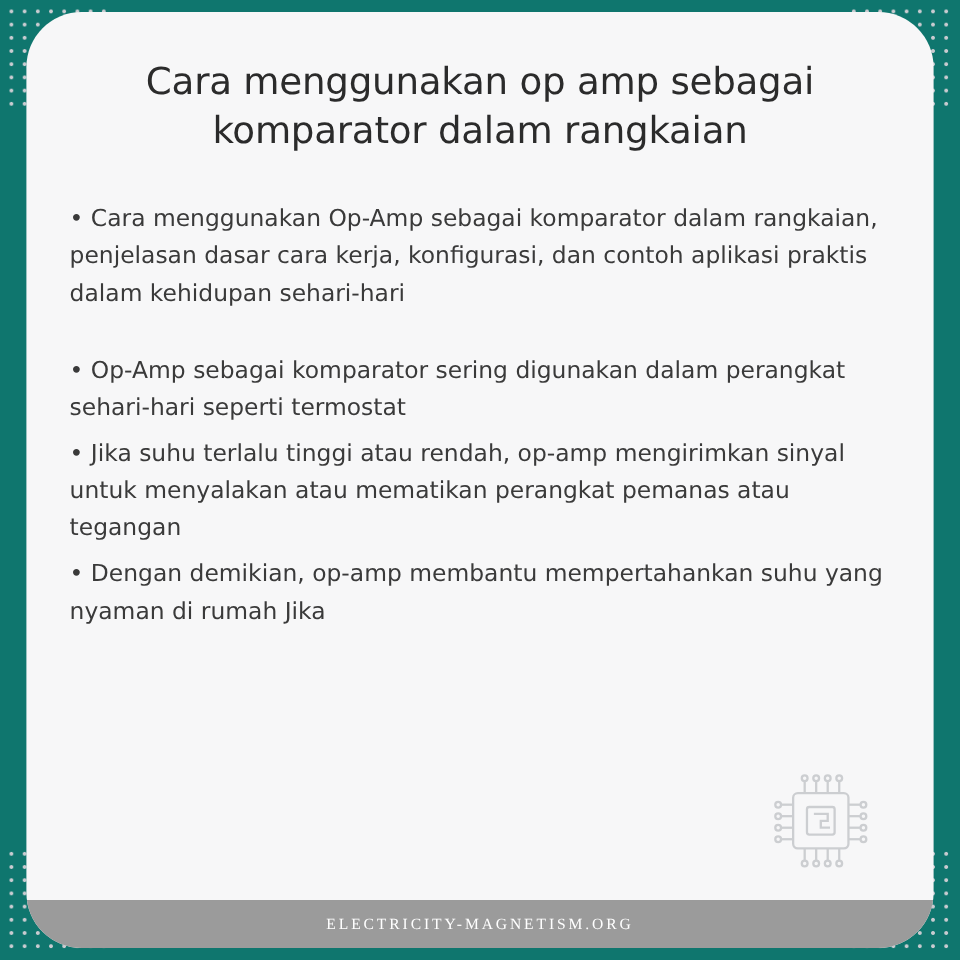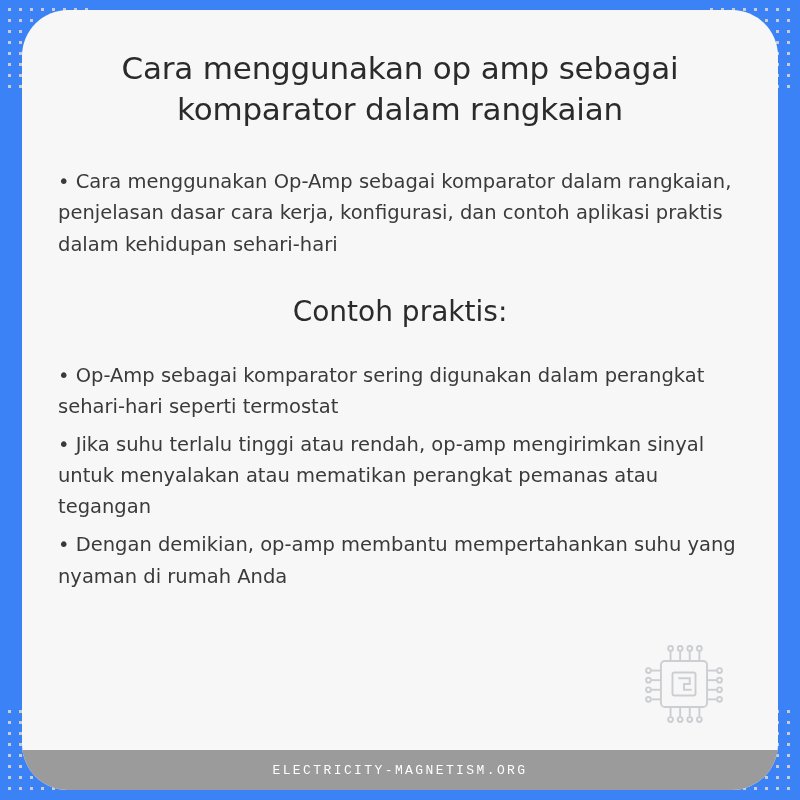--- a/index.html
+++ b/index.html
@@ -11,21 +11,21 @@
     height: 800px;
     font-family: "DejaVu Sans", sans-serif;
     background: #ffffff;
     overflow: hidden;
   }
 
   .slide {
     position: relative;
     width: 800px;
     height: 800px;
-    background: #3b82f6;
+    background: #0f766e;
     box-sizing: border-box;
   }
 
   
   .dots {
     position: absolute;
     width: 90px;
     height: 90px;
     background-image: radial-gradient(#c9cbd0 1.6px, transparent 1.7px);
     background-size: 11px 11px;
@@ -115,47 +115,46 @@
     height: 40px;
     background: #9b9b9b;
     display: flex;
     align-items: center;
     justify-content: center;
   }
   .footer-text {
     color: #ffffff;
     font-size: 13px;
     letter-spacing: 2.4px;
-    font-family: Liberation Mono, monospace;
+    font-family: Liberation Serif, serif;
     text-align: right;
   }
 </style>
 </head>
 <body>
 
 <div class="slide">
 
   <div class="dots tl"></div>
   <div class="dots tr"></div>
   <div class="dots bl"></div>
   <div class="dots br"></div>
 
   <div class="card">
     <div class="card-inner">
 
       <div class="title">Cara menggunakan op amp sebagai komparator dalam rangkaian</div>
 
       <div class="intro">• Cara menggunakan Op-Amp sebagai komparator dalam rangkaian, penjelasan dasar cara kerja, konfigurasi, dan contoh aplikasi praktis dalam kehidupan sehari-hari</div>
 
-      <div class="section-heading">Contoh praktis:</div>
 
       <div class="bullets">
         <div class="bullet">• Op-Amp sebagai komparator sering digunakan dalam perangkat sehari-hari seperti termostat</div>
         <div class="bullet">• Jika suhu terlalu tinggi atau rendah, op-amp mengirimkan sinyal untuk menyalakan atau mematikan perangkat pemanas atau tegangan</div>
-        <div class="bullet">• Dengan demikian, op-amp membantu mempertahankan suhu yang nyaman di rumah Anda</div>
+        <div class="bullet">• Dengan demikian, op-amp membantu mempertahankan suhu yang nyaman di rumah Jika</div>
       </div>
 
     </div>
 
     <div class="chip-icon">
       <svg viewBox="0 0 100 100" width="96" height="96" fill="none" stroke="#c8cacd" stroke-width="2">
         <rect x="26" y="26" width="48" height="48" rx="4"></rect>
         <rect x="38" y="38" width="24" height="24" rx="2"></rect>
         <path d="M44 44h12v6h-6v6h8"></path>
         <line x1="36" y1="26" x2="36" y2="16"></line>

